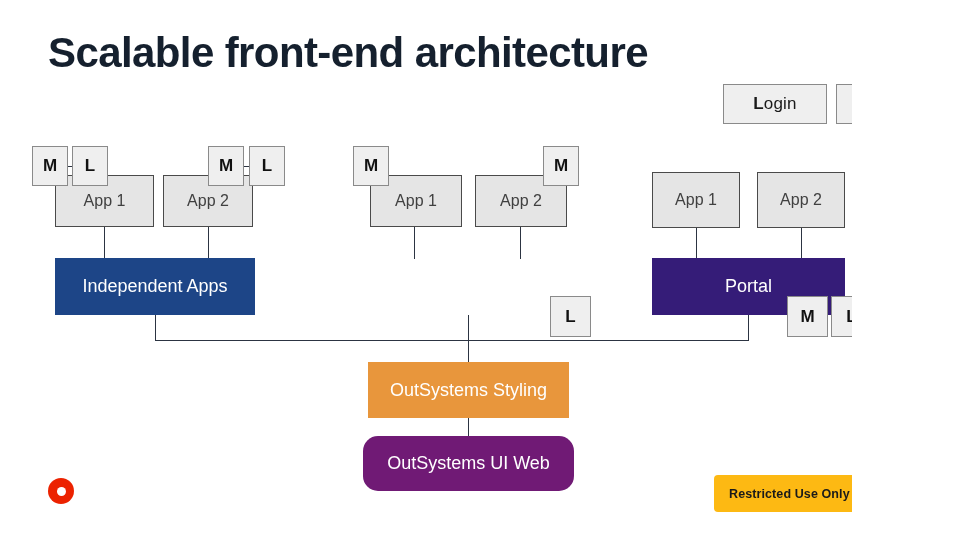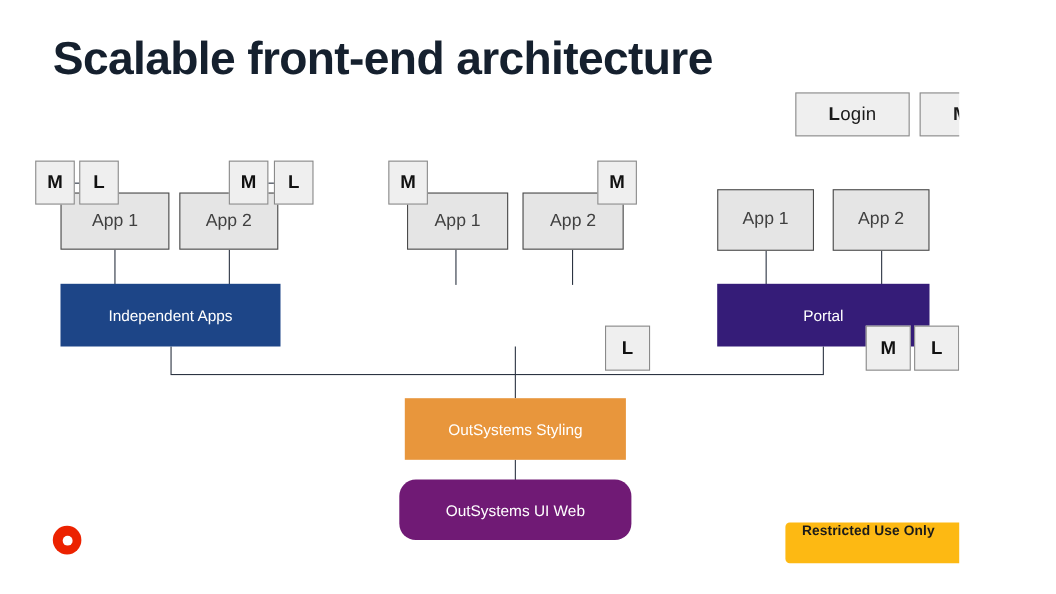--- a/index.html
+++ b/index.html
@@ -10,21 +10,20 @@
   body {
     font-family: "Liberation Sans", sans-serif;
     -webkit-font-smoothing: antialiased;
   }
   #slide {
     position: relative;
     width: 852px;
     height: 540px;
     background: #ffffff;
     overflow: hidden;
-    padding-left: 20px;
   }
 
   
   .title {
     position: absolute;
     left: 48px;
     top: 29px;
     font-size: 42px;
     font-weight: bold;
     color: #15202e;
@@ -79,21 +78,21 @@
     justify-content: center;
     z-index: 6;
   }
   .badge.tall { width: 41px; height: 41px; }
 
   
   .bar {
     position: absolute;
     box-sizing: border-box;
     color: #ffffff;
-    font-size: 14px;
+    font-size: 18px;
     display: flex;
     align-items: center;
     justify-content: center;
     z-index: 3;
   }
 
   
   .line {
     position: absolute;
     background: #2c3442;
@@ -135,21 +134,21 @@
   
   #footer-bar {
     position: absolute;
     left: 714px;
     top: 475px;
     width: 232px;
     height: 37px;
     background: #fdb913;
     border-radius: 4px;
     display: flex;
-    align-items: flex-start;
+    align-items: center;
   }
   #footer-label {
     font-size: 12.5px;
     font-weight: bold;
     color: #1a1a1a;
     margin-left: 15px;
     letter-spacing: 0.1px;
   }
   #footer-page {
     font-size: 17px;

